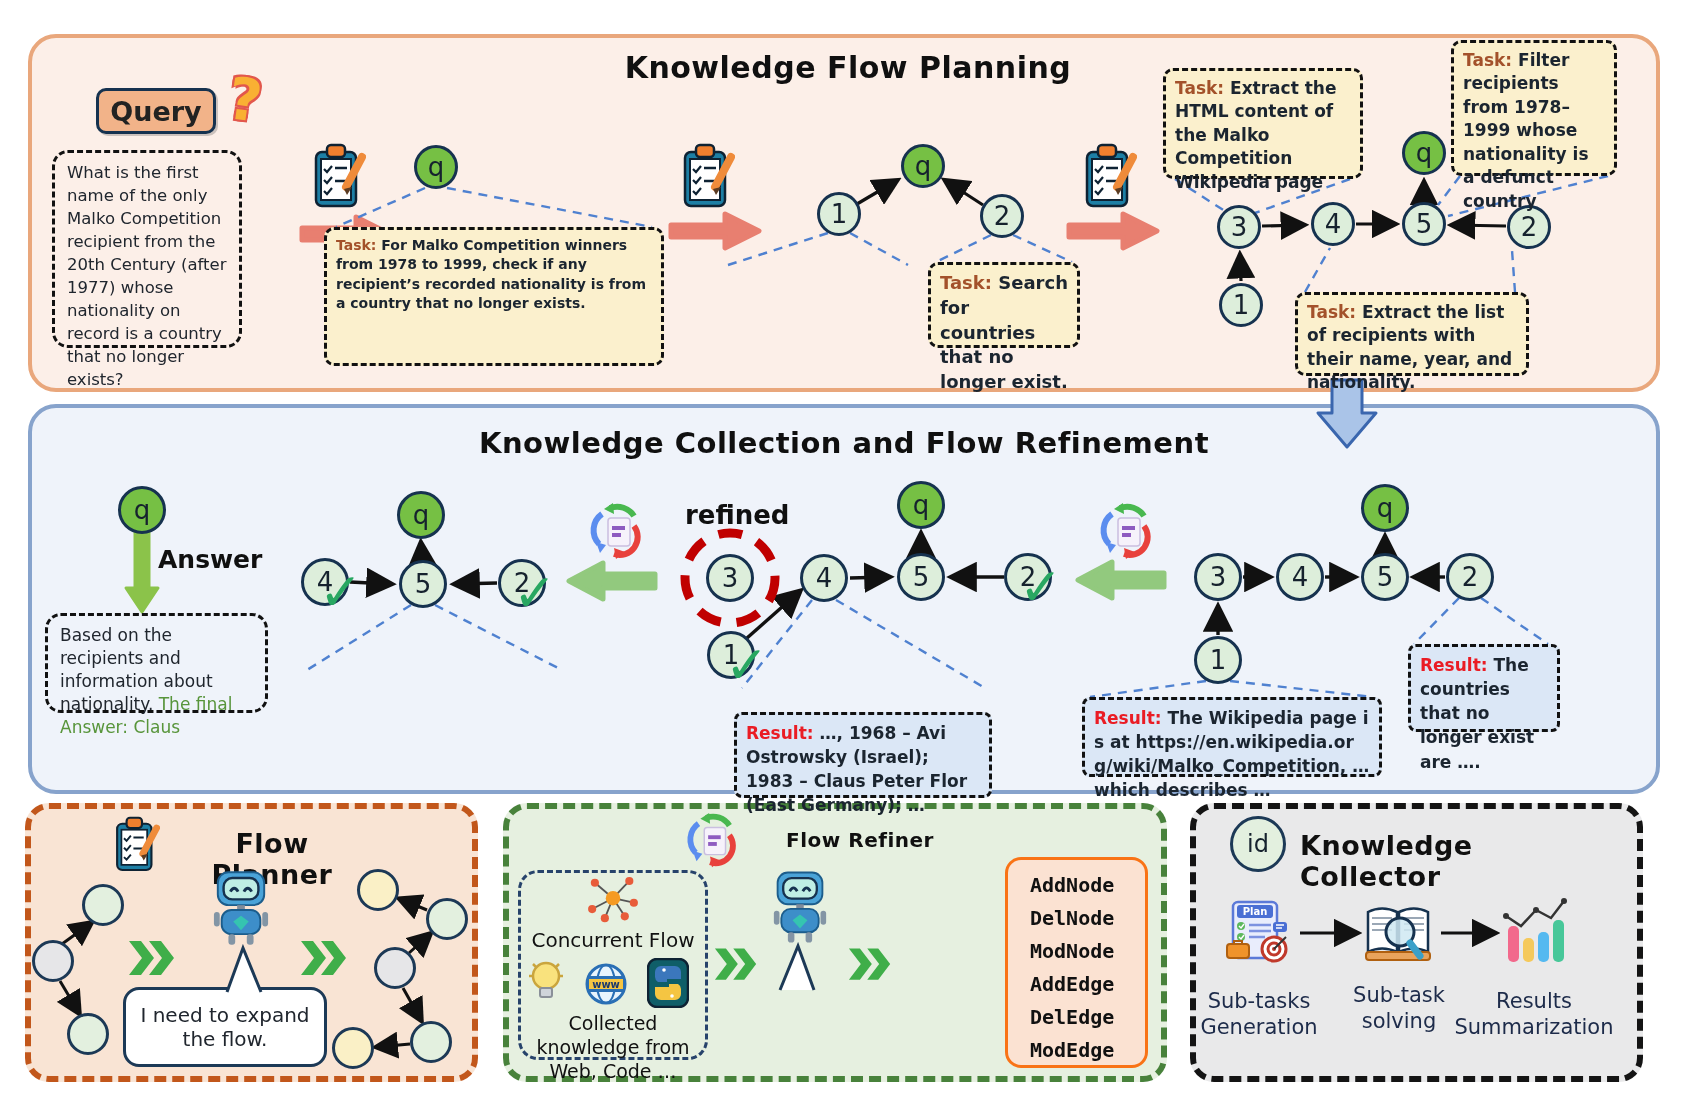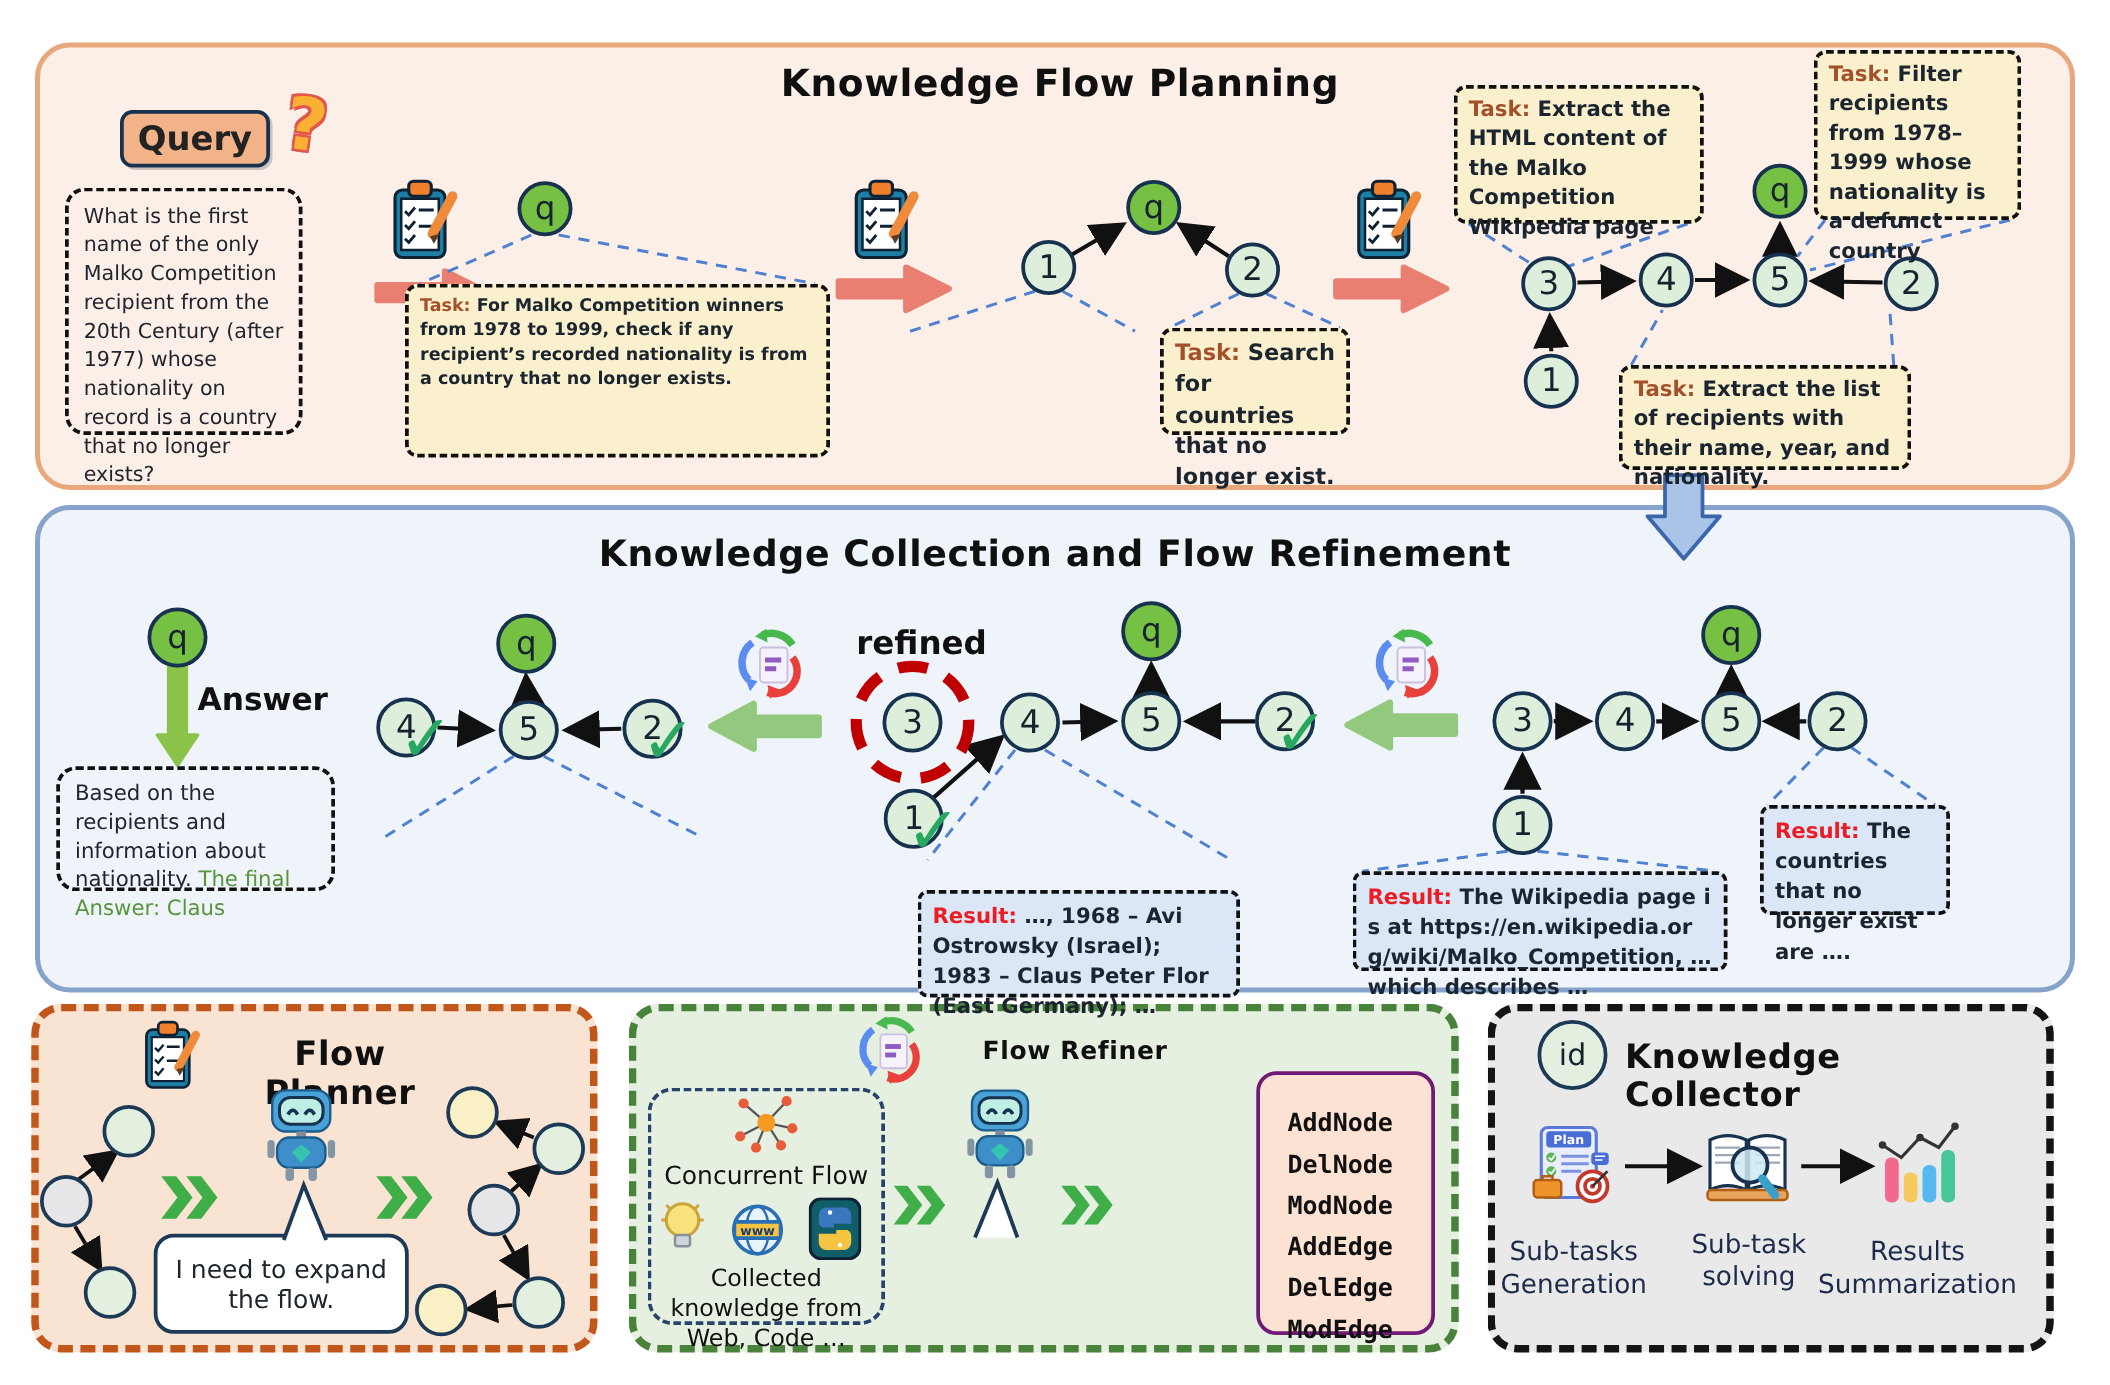--- a/index.html
+++ b/index.html
@@ -33,22 +33,22 @@
         border-radius:10px;display:flex;align-items:center;justify-content:center;
         font-size:27px;font-weight:600;color:#222;box-shadow:2px 2px 0 rgba(60,60,60,.25);}
   .qmark{position:absolute;z-index:3;font-size:58px;font-weight:800;color:#f9b033;transform:rotate(8deg);
         text-shadow:2px 2px 0 #e2574c,-2px 2px 0 #e2574c,2px -2px 0 #e2574c,-2px -2px 0 #e2574c;}
   .check{position:absolute;z-index:4;font-size:52px;font-weight:700;color:#28a761;line-height:1;}
   .lbl{position:absolute;z-index:3;font-weight:700;color:#101010;}
   .bubble{position:absolute;z-index:3;box-sizing:border-box;background:#ffffff;border:3px solid #1c3956;
         border-radius:16px;display:flex;align-items:center;justify-content:center;text-align:center;
         font-size:20px;color:#20262e;padding:4px 8px;}
   .tail{position:absolute;z-index:4;}
-  .opsbox{position:absolute;z-index:3;box-sizing:border-box;background:#fbe2d2;border:3px solid #701a75;
-        border-radius:16px;padding:22px 0 0 22px;}
+  .opsbox{position:absolute;z-index:3;box-sizing:border-box;background:#fbe2d2;border:3px solid #f97316;
+        border-radius:16px;padding:9px 0 0 22px;}
   .opsbox div{font-family:"DejaVu Sans Mono",monospace;font-weight:700;font-size:20px;color:#111;line-height:33px;}
   .icon{position:absolute;z-index:3;}
   .steplbl{position:absolute;z-index:3;text-align:center;font-size:21px;color:#1d2b4a;line-height:1.25;}
 </style>
 </head>
 <body>
 
 <div class="canvas">
 
   <div class="panel panel-top"></div>

